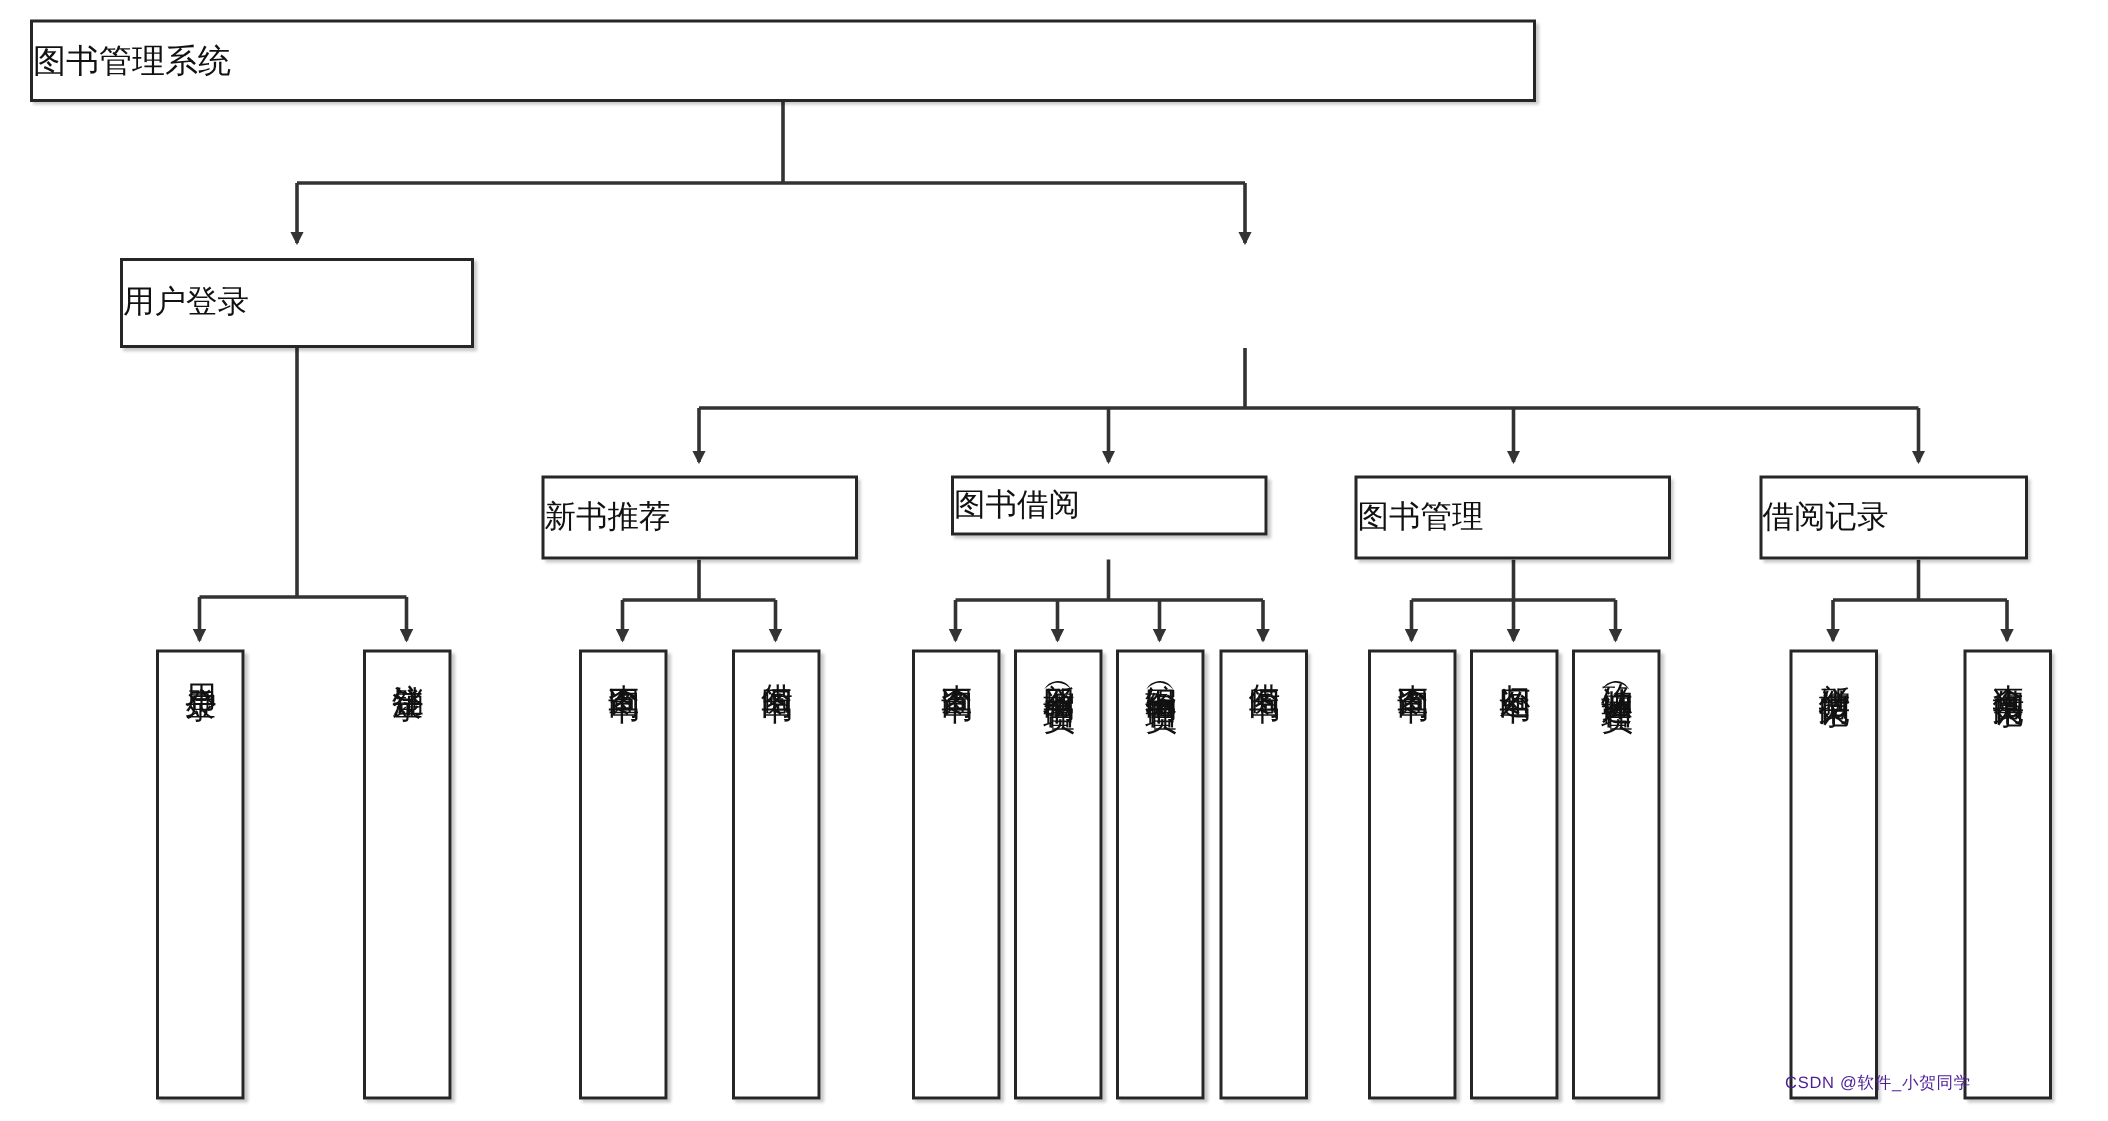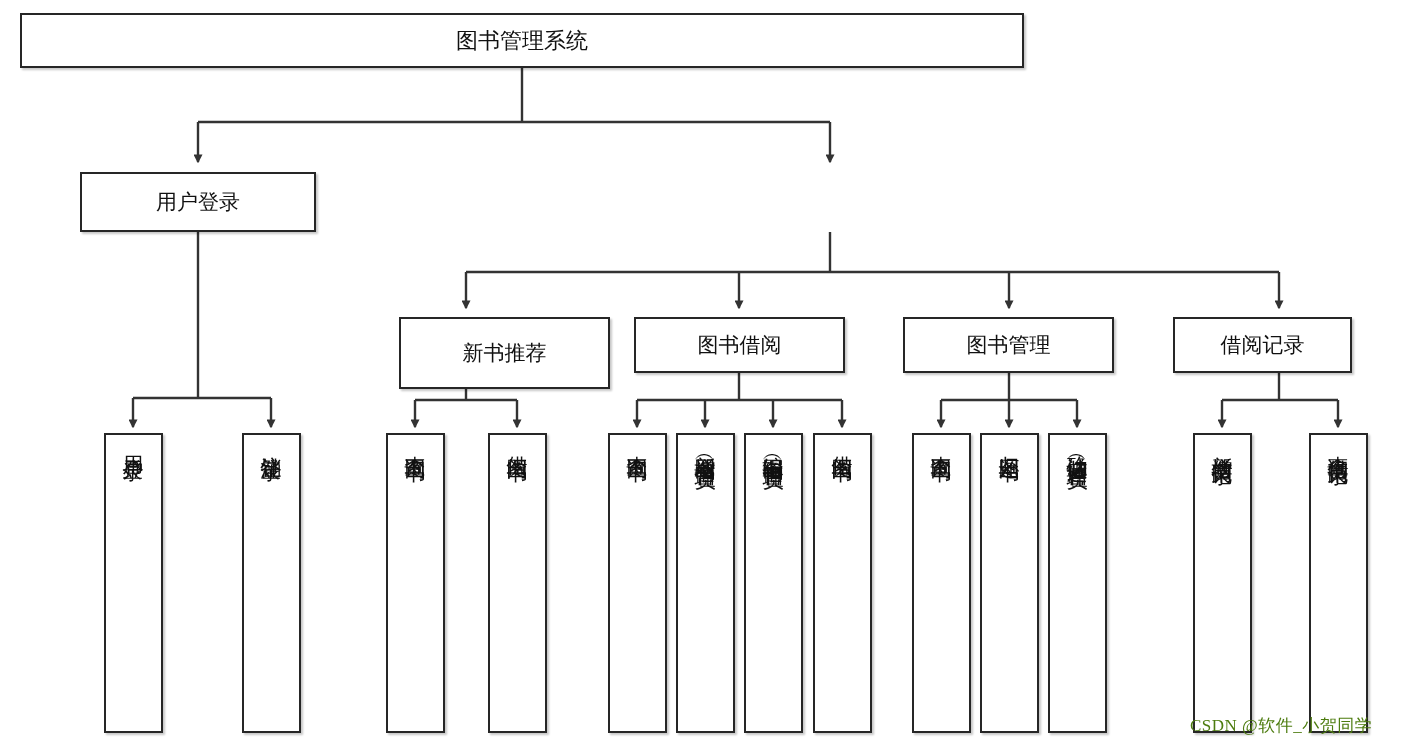--- a/index.html
+++ b/index.html
@@ -27,21 +27,21 @@
     pointer-events: none;
   }
   .node {
     position: absolute;
     box-sizing: border-box;
     background: #ffffff;
     border: 2px solid #262626;
     box-shadow: 2px 2px 2px rgba(0,0,0,0.22);
     display: flex;
     align-items: center;
-    justify-content: center;
+    justify-content: flex-start;
     color: #111111;
     z-index: 3;
   }
   .node .lbl {
     display: block;
     text-align: center;
     line-height: 1.18;
     white-space: nowrap;
   }
   
@@ -62,26 +62,26 @@
     font-size: 21px;
     letter-spacing: 2px;
     line-height: 1.0;
     white-space: nowrap;
     margin: 0 auto;
   }
   .watermark {
     position: absolute;
     left: 1190px;
     top: 714px;
-    font-size: 17px;
-    color: #4d7c0f;
+    font-size: 11px;
+    color: #4c1d95;
     letter-spacing: 0.5px;
     white-space: nowrap;
     z-index: 9;
-    font-family: Liberation Serif, serif;
+    font-family: Liberation Sans, sans-serif;
   }
 </style>
 </head>
 <body>
 
 <div id="canvas">
 
   <svg id="edges" viewBox="0 0 1405 747" width="1405" height="747" xmlns="http://www.w3.org/2000/svg">
     <defs>
       <marker id="arrow" markerWidth="9" markerHeight="9" refX="7.6" refY="4.5" orient="auto" markerUnits="userSpaceOnUse">
@@ -133,24 +133,24 @@
   </svg>
 
   <div class="node horiz root" style="left:20px; top:13px; width:1004px; height:55px;">
     <span class="lbl">图书管理系统</span>
   </div>
 
   <div class="node horiz" style="left:80px; top:172px; width:236px; height:60px;">
     <span class="lbl">用户登录</span>
   </div>
 
-  <div class="node horiz" style="left:361px; top:317px; width:211px; height:72px;margin-left:38px;">
+  <div class="node horiz" style="left:361px; top:317px; width:211px; height:56px;">
     <span class="lbl">新书推荐</span>
   </div>
-  <div class="node horiz" style="left:634px; top:317px; width:211px; height:56px;">
+  <div class="node horiz" style="left:634px; top:317px; width:211px; height:40px;">
     <span class="lbl">图书借阅</span>
   </div>
   <div class="node horiz" style="left:903px; top:317px; width:211px; height:56px;">
     <span class="lbl">图书管理</span>
   </div>
   <div class="node horiz" style="left:1173px; top:317px; width:179px; height:56px;">
     <span class="lbl">借阅记录</span>
   </div>
 
   <div class="node vert" style="left:104px; top:433px; width:59px; height:300px;">

